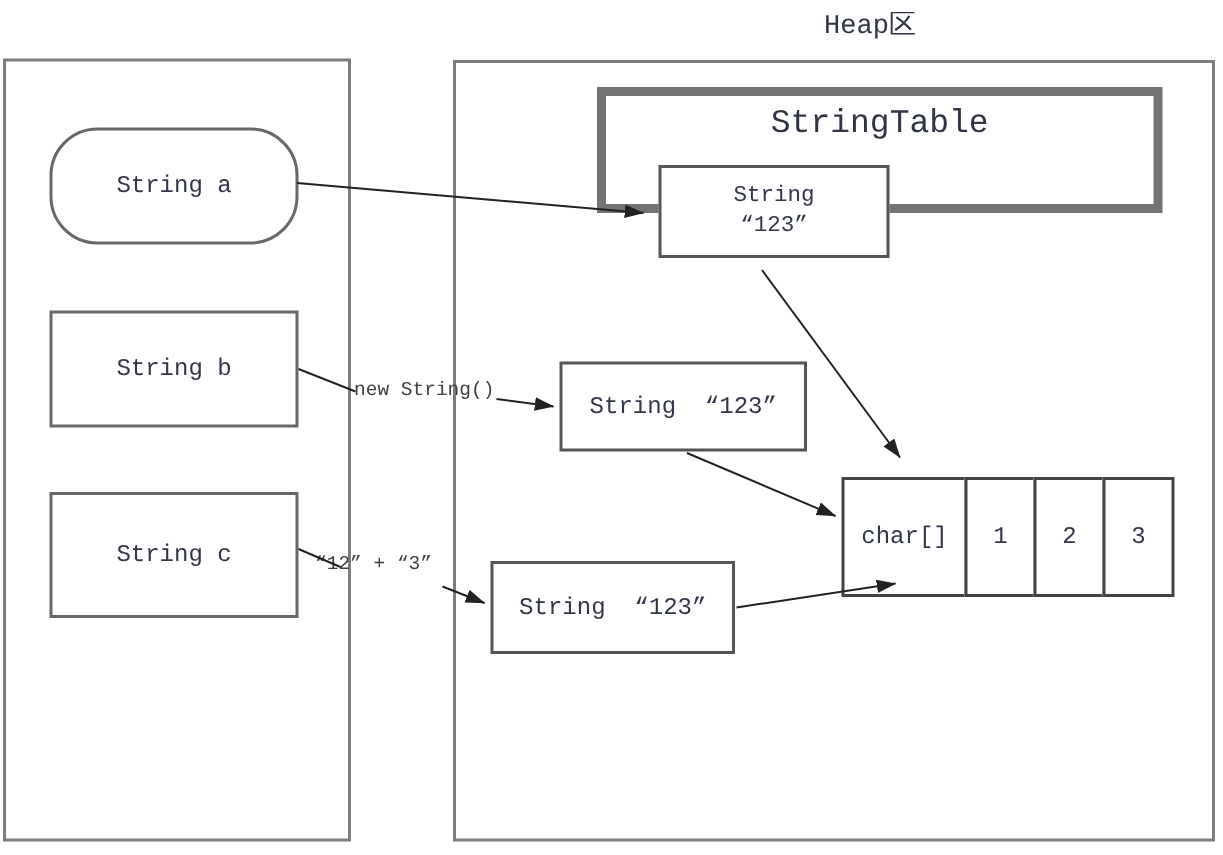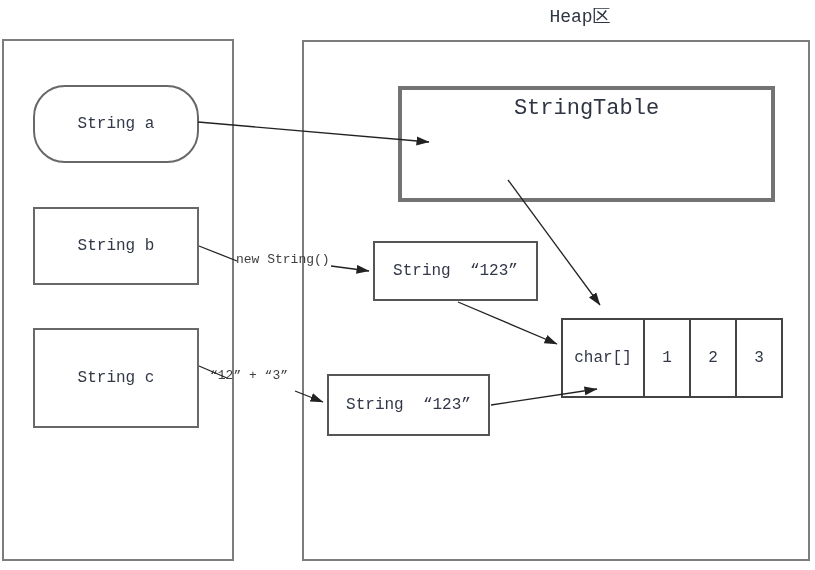--- a/index.html
+++ b/index.html
@@ -16,22 +16,22 @@
   .stack-container{left:2px;top:39px;width:232px;height:522px;}
   .heap-container{left:302px;top:40px;width:508px;height:521px;}
   .heap-label{
     position:absolute;left:520px;top:4px;width:120px;
     text-align:center;font-size:18px;color:#2f3542;
   }
   .var-box{
     left:33px;width:166px;height:78px;border:2px solid #686868;
     display:flex;align-items:center;justify-content:center;font-size:16px;
   }
-  .var-a{top:85px;border-radius:32px;} .var-b{top:207px;} .var-c{top:328px;height:100px;}
-  .stringtable-box{left:398px;top:86px;width:377px;height:116px;border:4px solid #737373;}
+  .var-a{top:85px;border-radius:32px;} .var-b{top:207px;} .var-c{top:328px;height:84px;}
+  .stringtable-box{left:398px;top:58px;width:377px;height:84px;border:6px solid #737373;}
   .stringtable-title{
     position:absolute;left:0;top:6px;width:100%;
     text-align:center;font-size:22px;color:#2f3542;
   }
   .pool-entry{
     position:absolute;left:35px;top:46px;width:154px;height:62px;
     box-sizing:border-box;border:2px solid #555;background:#fff;
     display:flex;flex-direction:column;align-items:center;justify-content:center;
     font-size:15px;line-height:1.35;
   }
@@ -70,20 +70,24 @@
   </div>
   <div class="box var-box var-b">
     <span>String b</span>
   </div>
   <div class="box var-box var-c">
     <span>String c</span>
   </div>
 
   <div class="box stringtable-box">
     <div class="stringtable-title">StringTable</div>
+    <div class="pool-entry">
+      <span>String</span>
+      <span>“123”</span>
+    </div>
   </div>
 
   <div class="box obj-box obj-mid">
     <span>String  “123”</span>
   </div>
   <div class="box obj-box obj-bottom">
     <span>String  “123”</span>
   </div>
 
   <div class="char-array">

